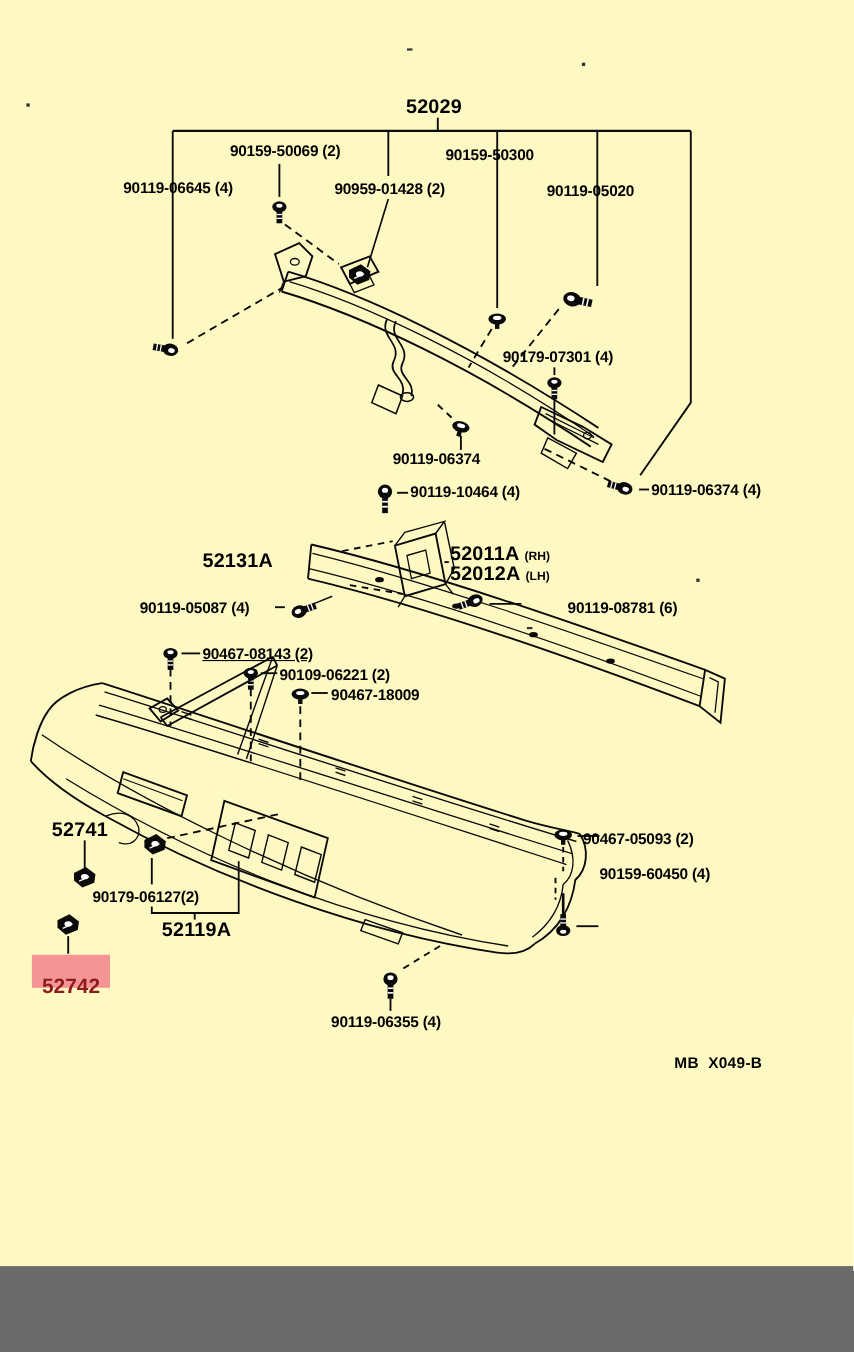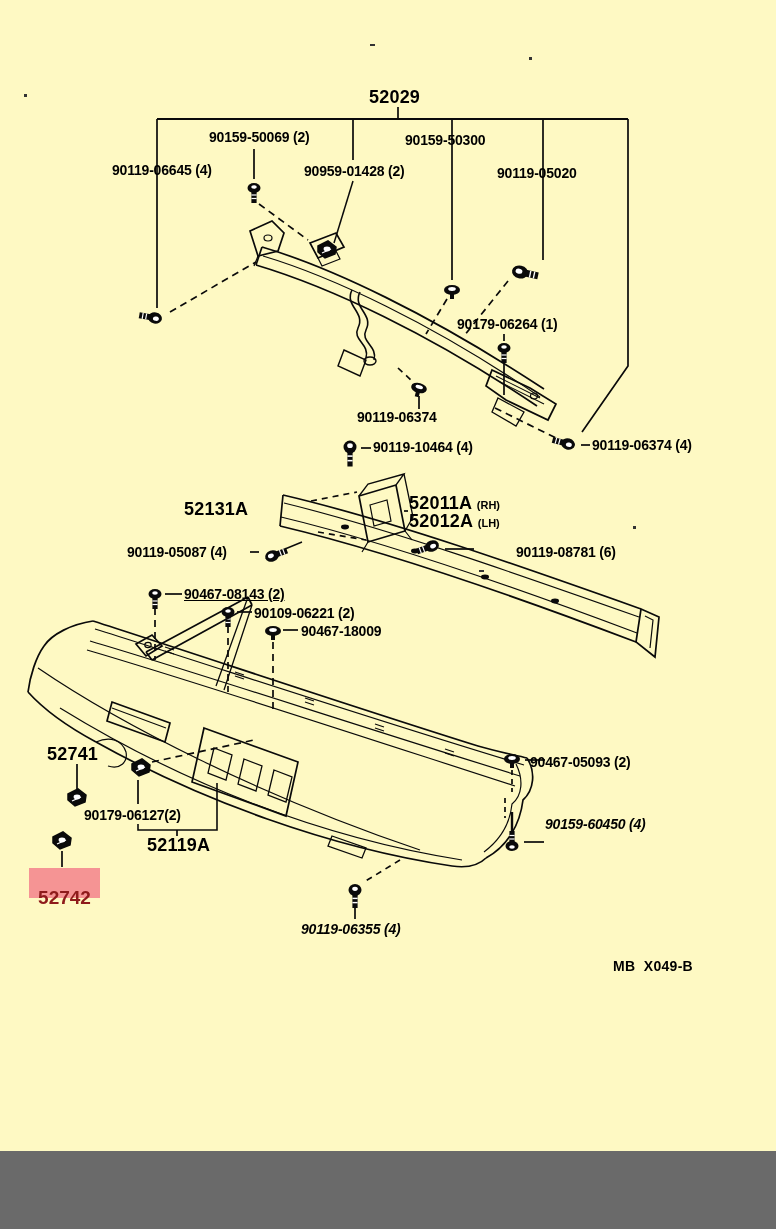--- a/index.html
+++ b/index.html
@@ -236,43 +236,43 @@
       <path d="M62,851 V867"></path>
     </g>
   </svg>
 
   <div class="lbl lbl-big" style="left:369px;top:88px;">52029</div>
   <div class="lbl" style="left:209px;top:130px;">90159-50069 (2)</div>
   <div class="lbl" style="left:405px;top:133px;">90159-50300</div>
   <div class="lbl" style="left:112px;top:163px;">90119-06645 (4)</div>
   <div class="lbl" style="left:304px;top:164px;">90959-01428 (2)</div>
   <div class="lbl" style="left:497px;top:166px;">90119-05020</div>
-  <div class="lbl" style="left:457px;top:317px;">90179-06264 (1)</div>
+  <div class="lbl" style="left:457px;top:317px;">90179-07301 (4)</div>
   <div class="lbl" style="left:357px;top:410px;">90119-06374</div>
   <div class="lbl" style="left:373px;top:440px;">90119-10464 (4)</div>
   <div class="lbl" style="left:592px;top:438px;">90119-06374 (4)</div>
   <div class="lbl lbl-big" style="left:184px;top:500px;">52131A</div>
   <div class="lbl lbl-big" style="left:409px;top:494px;"><span>52011A</span> <span class="suffix">(RH)</span></div>
   <div class="lbl lbl-big" style="left:409px;top:512px;"><span>52012A</span> <span class="suffix">(LH)</span></div>
   <div class="lbl" style="left:127px;top:545px;">90119-05087 (4)</div>
   <div class="lbl" style="left:476px;top:545px;padding-left:40px;">90119-08781 (6)</div>
   <div class="lbl" style="left:184px;top:587px;text-decoration:underline;">90467-08143 (2)</div>
   <div class="lbl" style="left:254px;top:606px;">90109-06221 (2)</div>
   <div class="lbl" style="left:301px;top:624px;">90467-18009</div>
   <div class="lbl lbl-big" style="left:47px;top:745px;">52741</div>
   <div class="lbl" style="left:530px;top:755px;">90467-05093 (2)</div>
   <div class="lbl" style="left:84px;top:808px;">90179-06127(2)</div>
   <div class="lbl lbl-big" style="left:147px;top:836px;">52119A</div>
-  <div class="lbl" style="left:545px;top:817px;font-style:italic;">90159-60450 (4)</div>
+  <div class="lbl" style="left:545px;top:787px;">90159-60450 (4)</div>
 
   <div class="hl-box" style="background: rgb(245, 148, 148);">
     <span class="hl-text" style="color: rgb(142, 27, 27);">52742</span>
   </div>
 
-  <div class="lbl" style="left:301px;top:922px;font-style:italic;">90119-06355 (4)</div>
+  <div class="lbl" style="left:301px;top:922px;">90119-06355 (4)</div>
 
   <div class="fig-code" style="left:613px;top:958px;">MB  X049-B</div>
 
   <div class="footer" style="background: rgb(106, 106, 106); color: rgb(255, 255, 255);">
     
     
   </div>
 
 </div>
 

